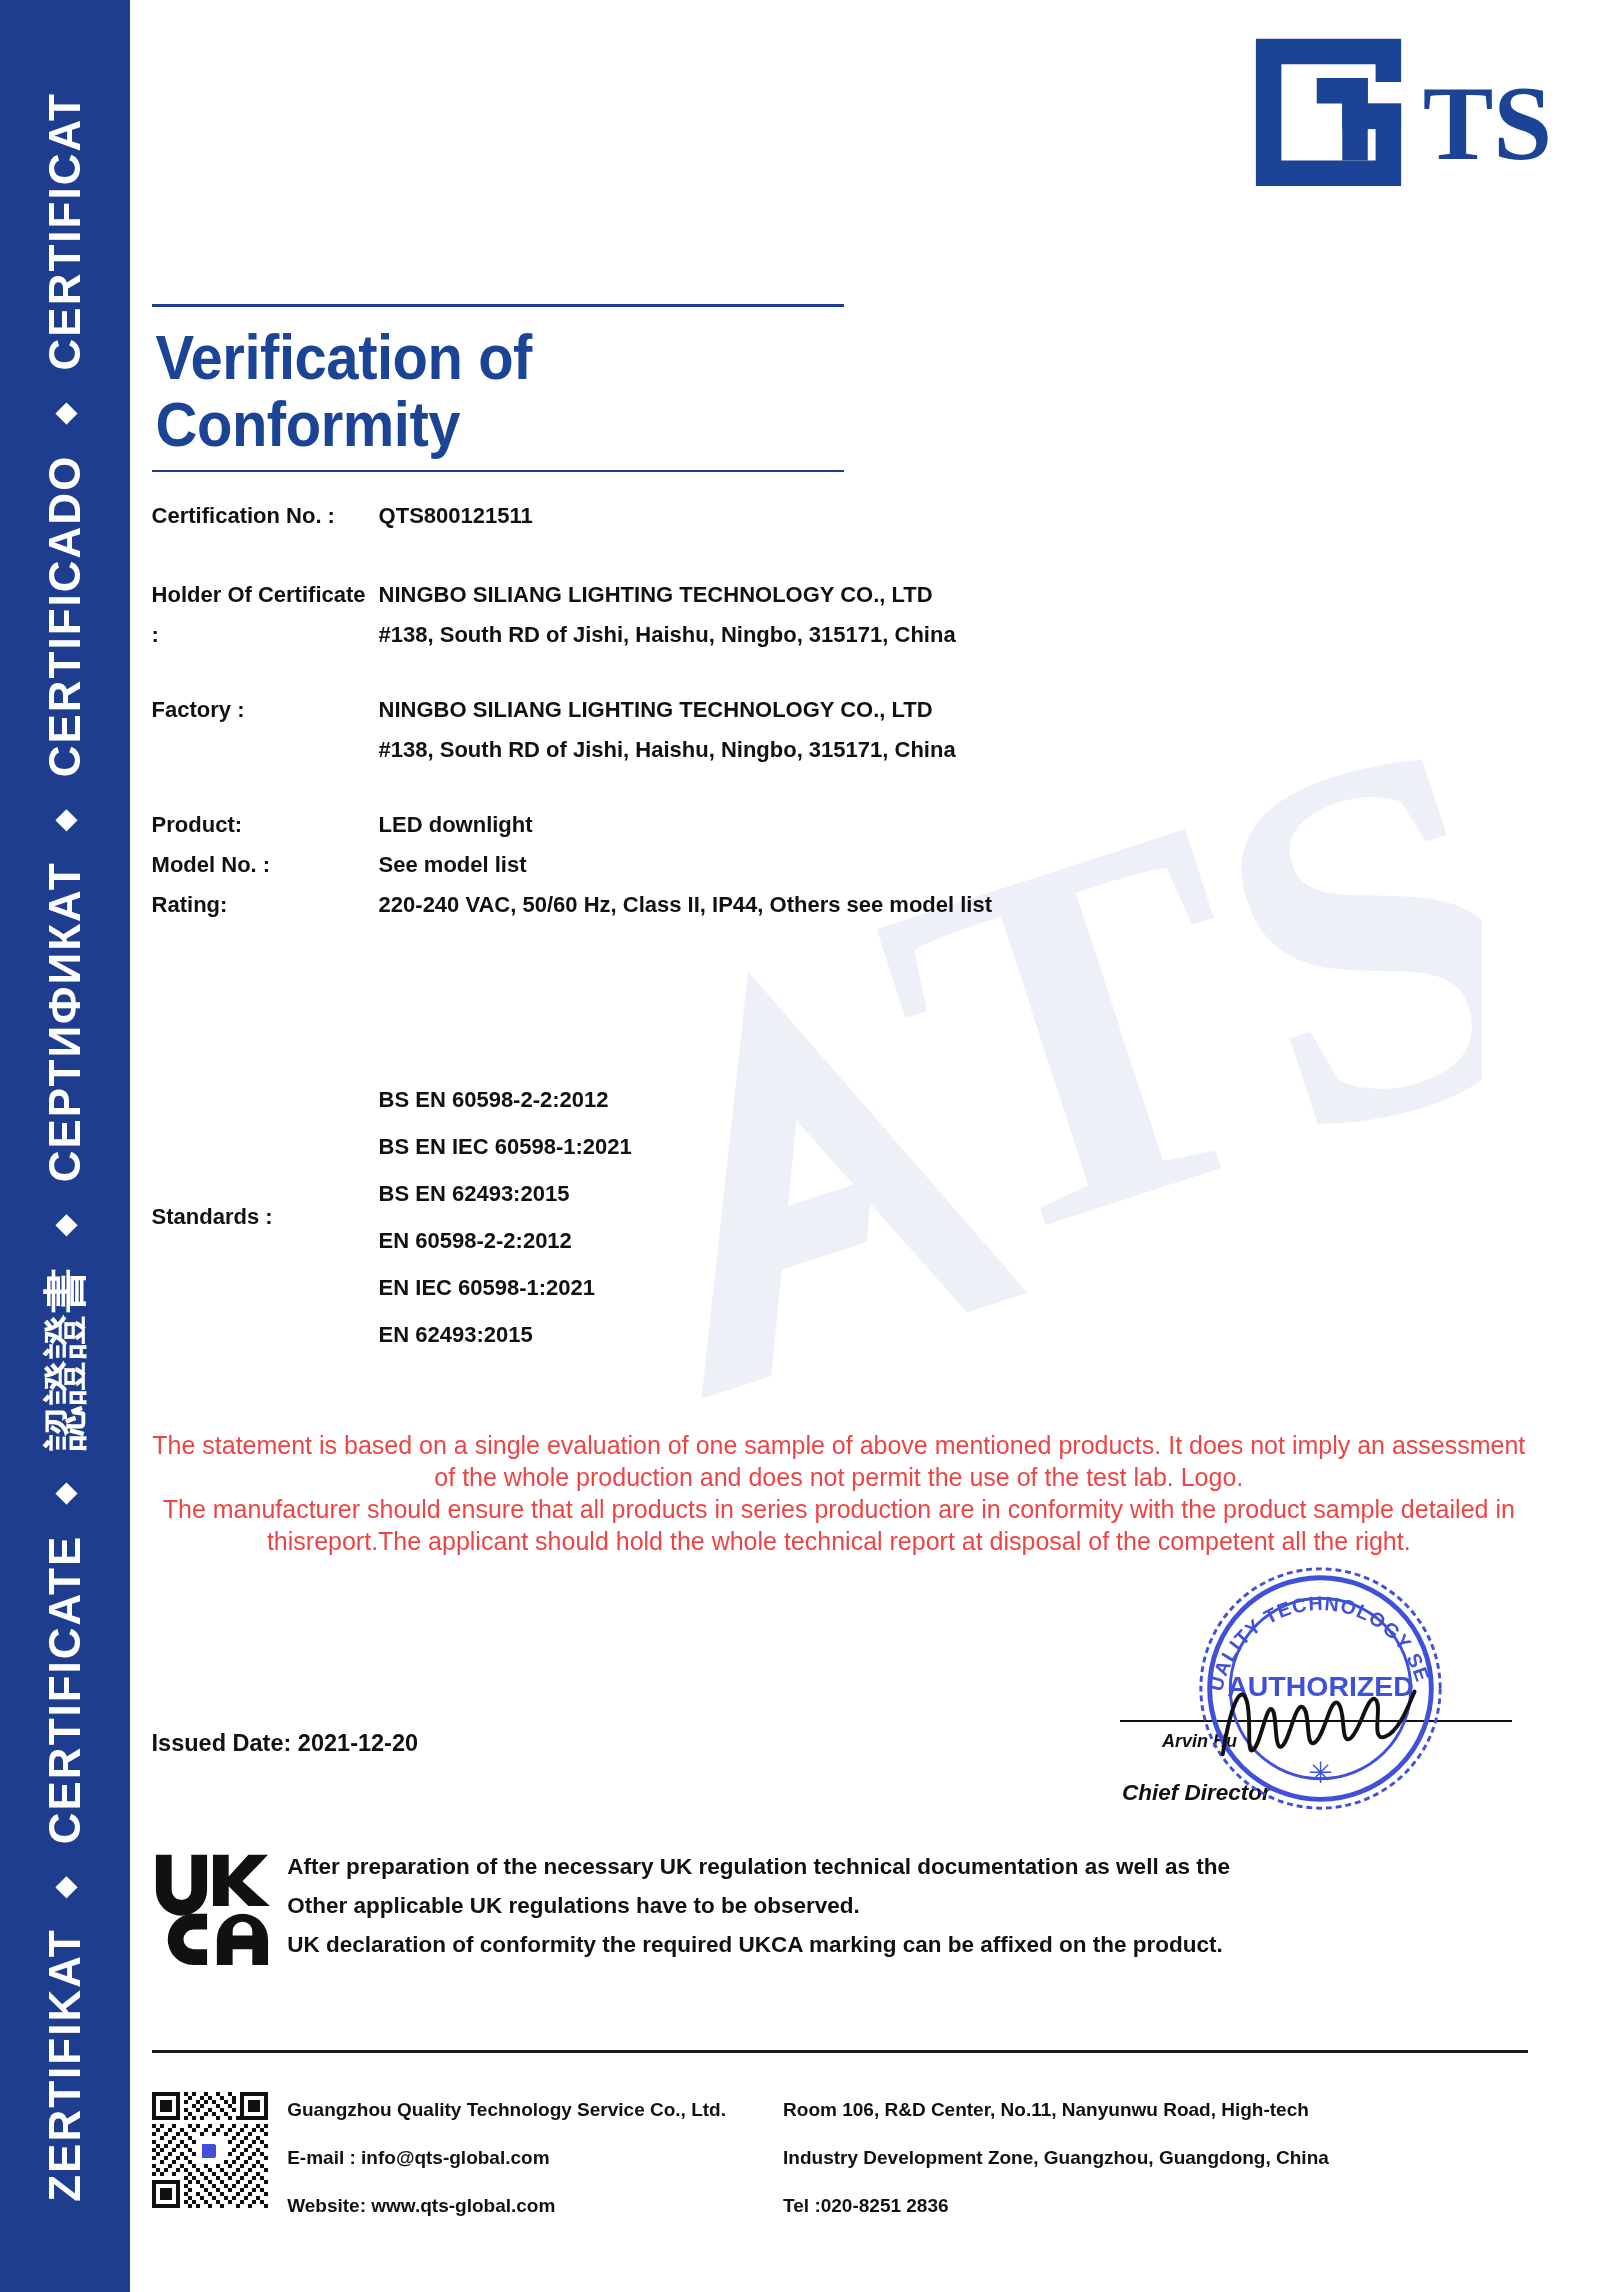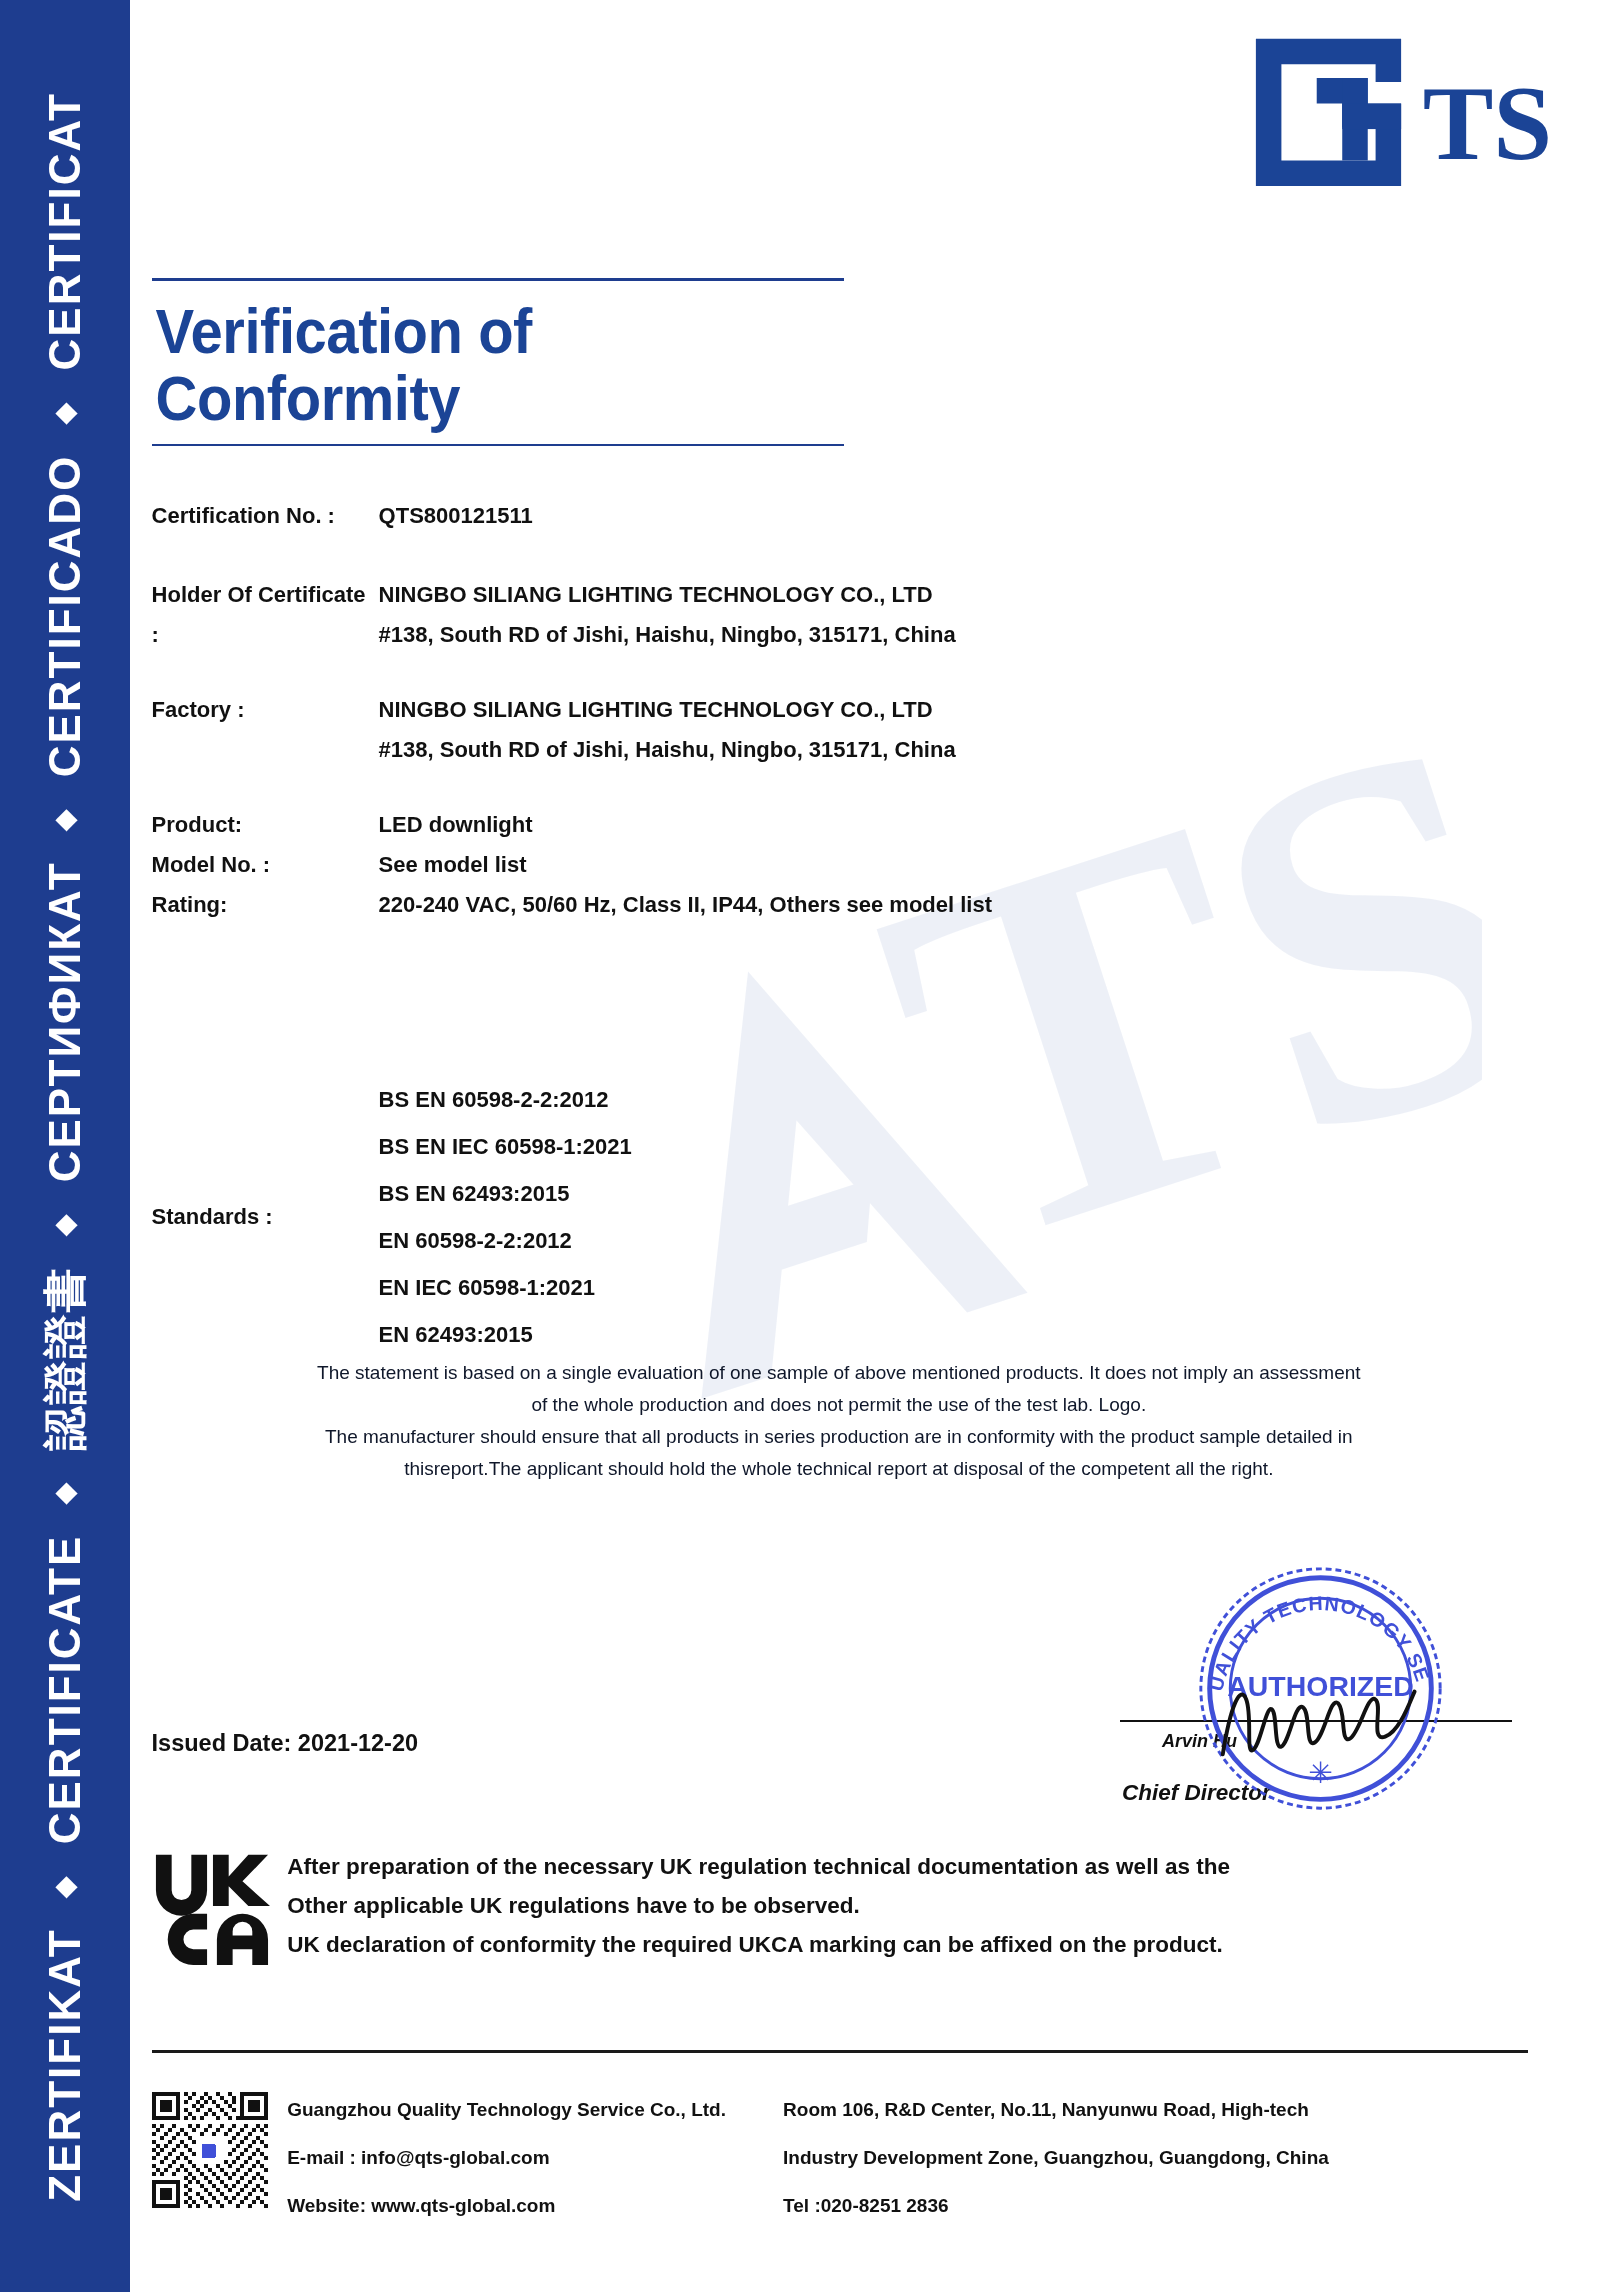--- a/index.html
+++ b/index.html
@@ -22,21 +22,21 @@
   #page{position:absolute;left:130px;top:0;width:1491px;height:2293px;}
 
   
   #watermark{position:absolute;left:372px;top:549px;width:980px;height:1078px;
       pointer-events:none;opacity:.5;z-index:0;}
 
   
   #logo{position:absolute;right:57px;top:29px;width:314px;height:157px;z-index:3;}
 
   
-  #titleBlock{position:absolute;left:21.6px;top:278px;width:692px;z-index:3;}
+  #titleBlock{position:absolute;left:21.6px;top:304px;width:692px;z-index:3;}
   #titleBlock .rule{height:2.9px;background:#1e3d8f;width:100%;}
   #titleBlock .rule.thin{height:2px;}
   #title{color:#1b4496;font-size:63px;font-weight:bold;
       font-family:"Liberation Sans Narrow","Liberation Sans",sans-serif;
       transform:scaleX(.92);transform-origin:left center;
       padding:17.6px 0 13.7px 3.9px;letter-spacing:-0.5px;line-height:1.05;}
 
   
   #fields{position:absolute;left:21.6px;top:496px;width:1372px;z-index:3;
       font-size:22px;font-weight:bold;}
@@ -46,22 +46,22 @@
   .gap-m{height:35px;}
   .gap-l{height:39px;}
 
   
   #standards{position:absolute;left:21.6px;top:1076px;width:1372px;z-index:3;
       font-size:22px;font-weight:bold;display:flex;}
   #standards .slabel{width:227px;flex:none;align-self:center;}
   #standards .slist div{line-height:47px;}
 
   
-  #disclaimer{position:absolute;left:7.8px;top:1357px;width:1402px;z-index:3;
-      text-align:center;font-size:19px;line-height:32px;color:#0f172a;}
+  #disclaimer{position:absolute;left:7.8px;top:1429px;width:1402px;z-index:3;
+      text-align:center;font-size:25px;line-height:32px;color:#ef4444;}
 
   
   #stamp{position:absolute;left:1063px;top:1561px;width:255px;height:255px;z-index:4;}
   #signature{position:absolute;left:1083px;top:1666px;width:225px;height:108px;z-index:5;}
 
   
   #issued{position:absolute;left:21.6px;top:1730px;font-size:23.5px;font-weight:bold;z-index:3;}
   #signline{position:absolute;left:990px;top:1720px;width:392px;height:2px;background:#111;z-index:3;}
   #signer{position:absolute;left:1032px;top:1731px;font-size:18px;font-weight:bold;z-index:3;font-style:italic;}
   #signerrole{position:absolute;left:992px;top:1780px;font-size:22.5px;font-weight:bold;

